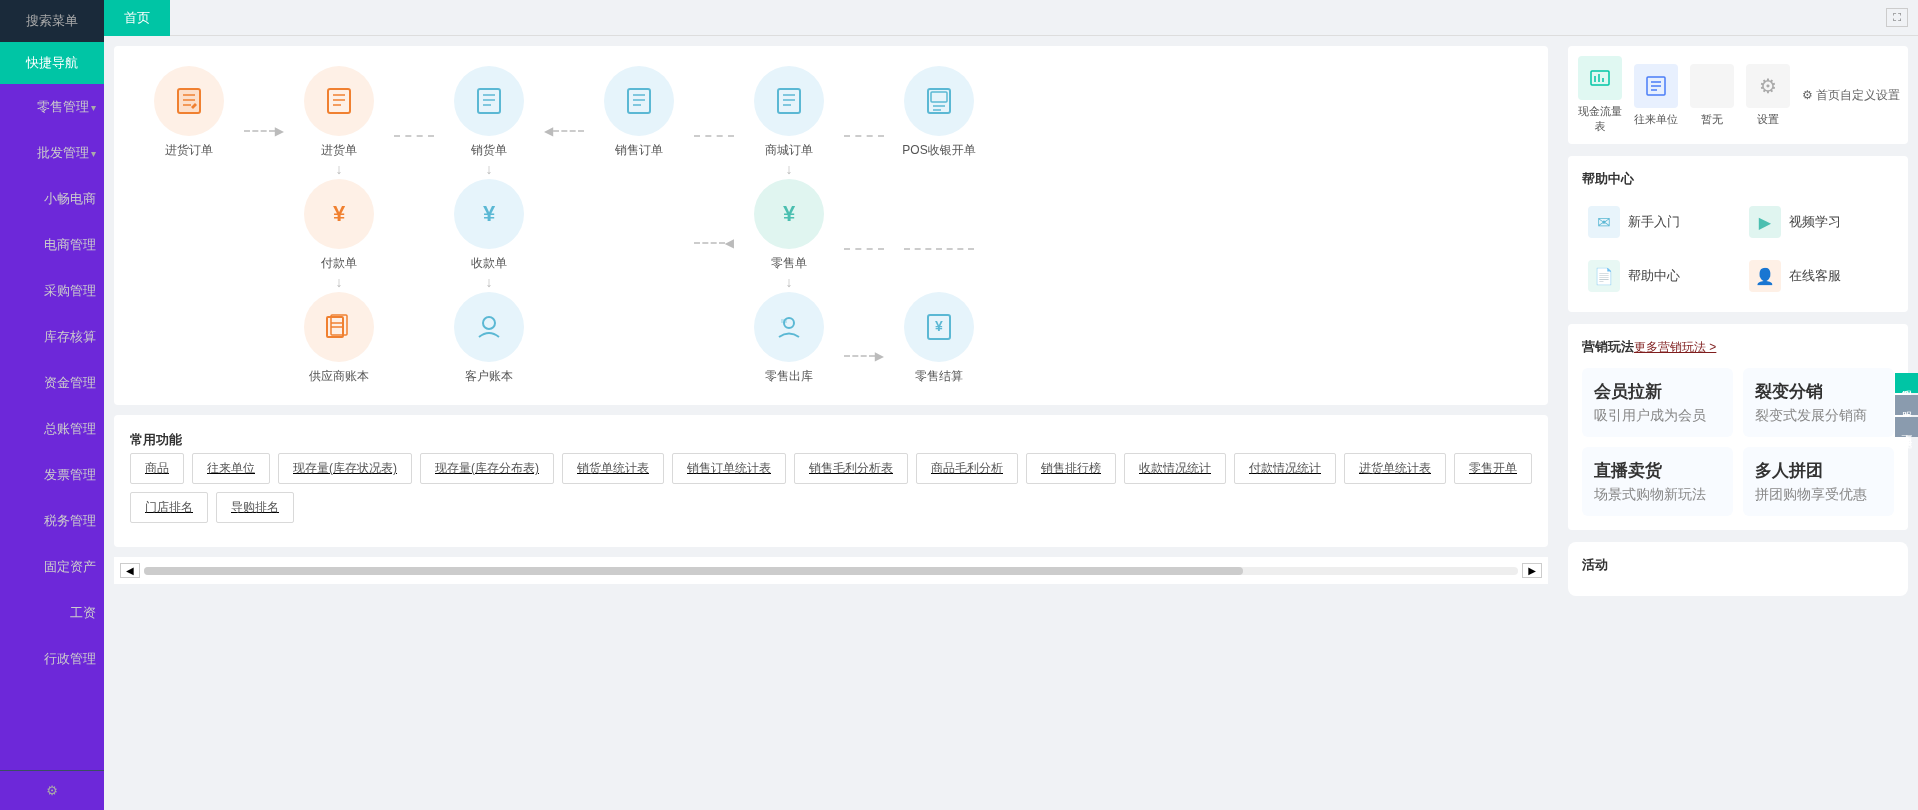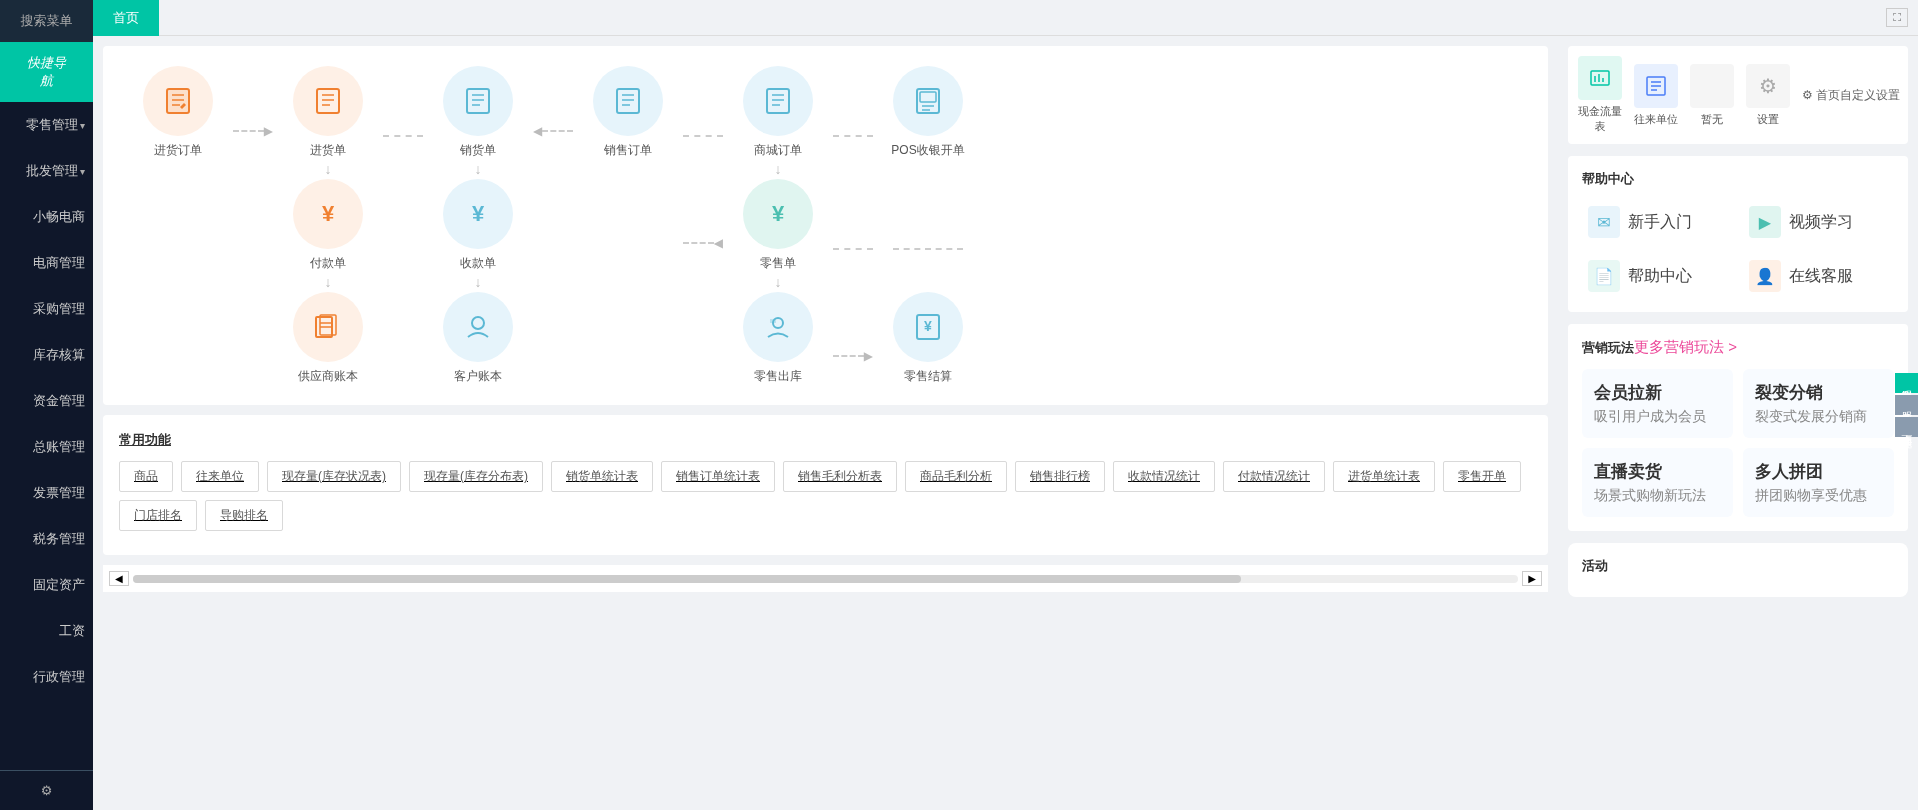--- a/index.html
+++ b/index.html
@@ -1,21 +1,21 @@
 <!DOCTYPE html>
 <html><head>
   <meta charset="utf-8">
   <style>
     * { box-sizing: border-box; margin: 0; padding: 0; }
     body { font-family: "Microsoft YaHei", "PingFang SC", sans-serif; background: #f0f2f5; display: flex; height: 810px; overflow: hidden; font-size: 13px; }
 
     
     .sidebar {
-      width: 93px;
-      background: #0f172a;
+      width: 104px;
+      background: #6d28d9;
       display: flex;
       flex-direction: column;
       height: 100%;
       flex-shrink: 0;
       z-index: 10;
     }
     .sidebar-search {
       background: #1a2a3a;
       color: #aaa;
       padding: 12px 8px;
@@ -23,21 +23,20 @@
       text-align: center;
       cursor: pointer;
     }
     .sidebar-nav-highlight {
       background: #00c5a5;
       color: #fff;
       padding: 12px 24px;
       font-size: 13px;
       text-align: center;
       cursor: pointer;
-      font-style: italic;
     }
     .sidebar-item {
       color: #ccc;
       padding: 14px 8px;
       font-size: 13px;
       text-align: center;
       cursor: pointer;
       display: flex;
       align-items: center;
       justify-content: flex-end;
@@ -138,22 +137,21 @@
     .common-functions {
       background: #fff;
       margin: 0 10px 10px 10px;
       border-radius: 4px;
       padding: 16px;
     }
     .section-title {
       font-size: 13px;
       color: #333;
       font-weight: bold;
-      margin-bottom: 12px;
-      text-decoration: underline;
+      margin-bottom: 4px;
     }
     .func-grid {
       display: flex;
       flex-wrap: wrap;
       gap: 8px;
       margin-bottom: 8px;
       text-decoration: underline;
     }
     .func-btn {
       border: 1px solid #d9d9d9;
@@ -269,36 +267,36 @@
       border-radius: 4px;
       display: flex;
       align-items: center;
       justify-content: center;
       font-size: 16px;
     }
     .help-icon.blue { background: #e8f4fb; color: #5bb8d4; }
     .help-icon.green { background: #e0f5f0; color: #4bbfb0; }
     .help-icon.teal { background: #e8f8f4; color: #00c5a5; }
     .help-icon.orange { background: #fef0e6; color: #f08030; }
-    .help-item-label { font-size: 16px; color: #444; }
+    .help-item-label { font-size: 13px; color: #444; }
 
     
     .marketing-card {
       background: #fff;
       border-radius: 4px;
       padding: 14px;
       margin-bottom: 12px;
     }
     .marketing-header {
       display: flex;
       align-items: center;
       margin-bottom: 12px;
     }
     .marketing-title { font-size: 13px; font-weight: bold; color: #333; }
-    .marketing-more { font-size: 15px; color: #ec4899; cursor: pointer; }
+    .marketing-more { font-size: 12px; color: #7f1d1d; cursor: pointer; text-decoration: underline; }
     .marketing-grid {
       display: grid;
       grid-template-columns: 1fr 1fr;
       gap: 10px;
     }
     .marketing-item {
       background: #f8fbff;
       border-radius: 6px;
       padding: 12px;
       cursor: pointer;

